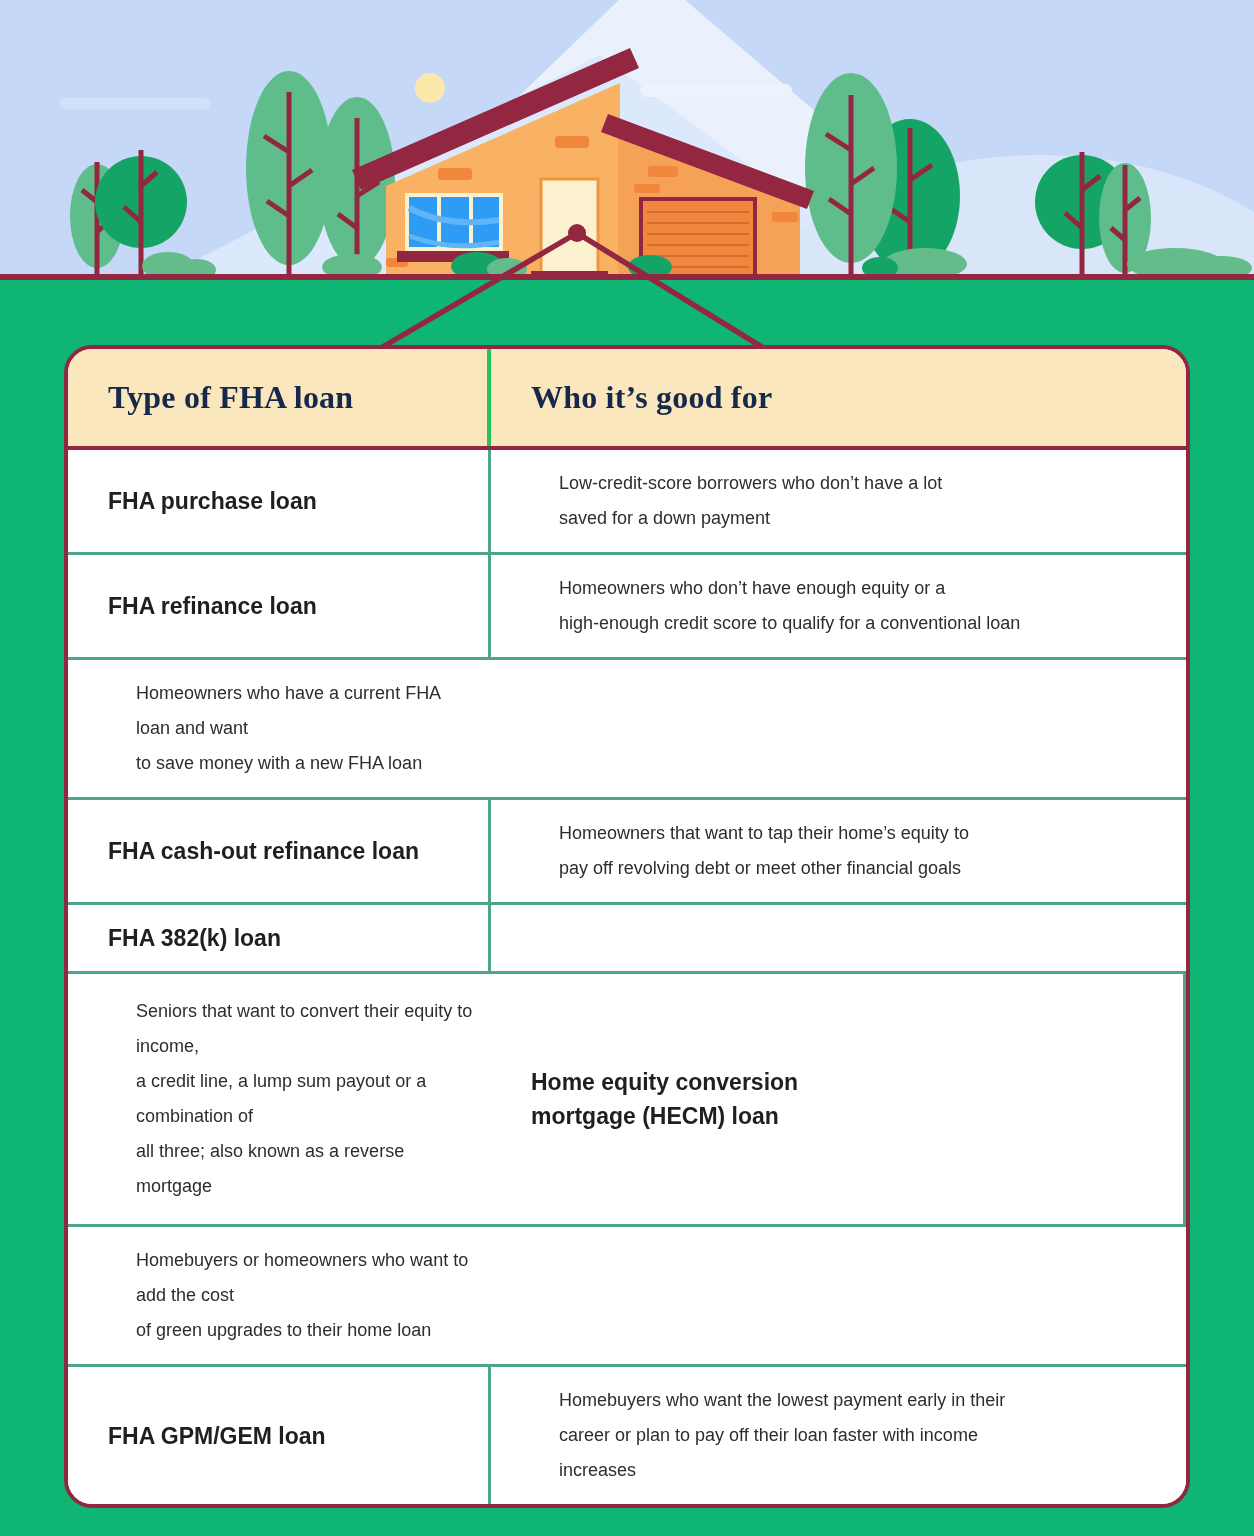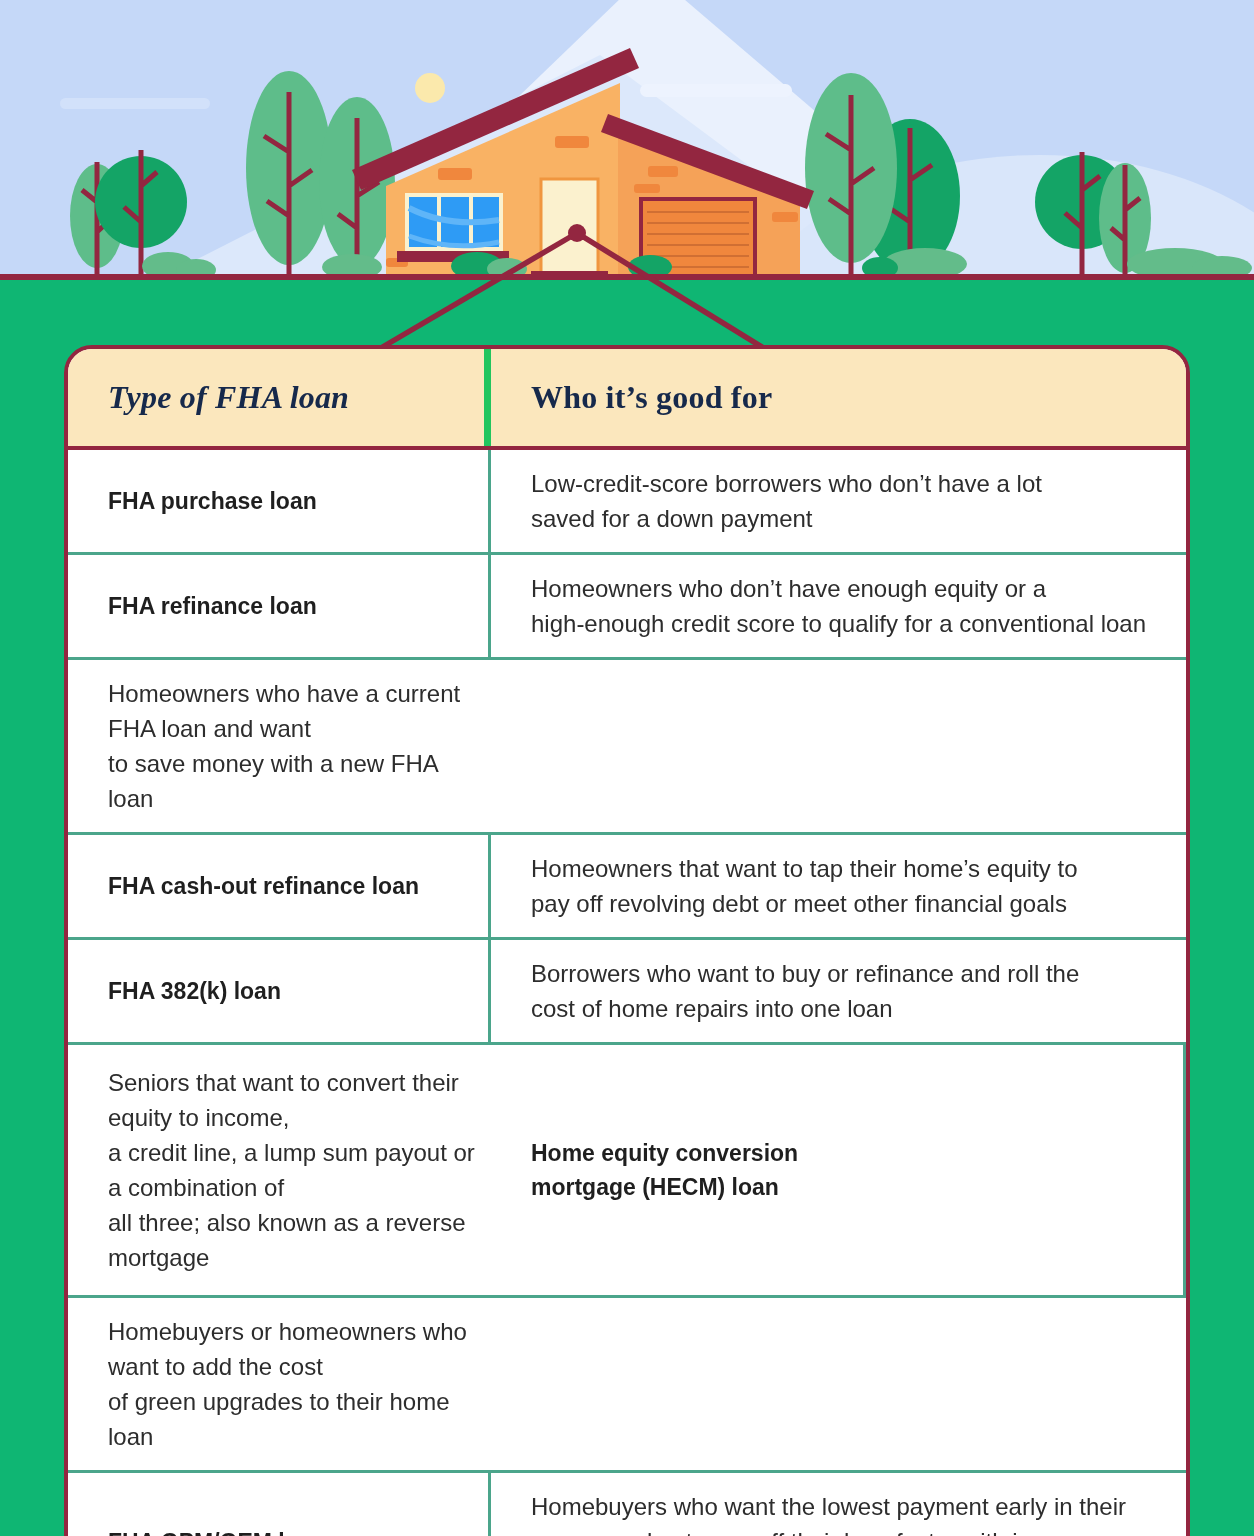--- a/index.html
+++ b/index.html
@@ -27,38 +27,38 @@
     background:#FBE7BD;
     border-bottom:4px solid #932640;
   }
   .th {
     height:97px; display:flex; align-items:center;
     box-sizing:border-box; padding-left:40px;
     font-family:"Liberation Serif", serif;
     font-weight:bold; font-size:32px; color:#16294B;
     letter-spacing:0.2px;
   }
-  .th-1 { border-right:7px solid #22c55e;font-style:italic; }
+  .th-1 { border-right:4px solid #22c55e; }
   .trow {
     display:grid; grid-template-columns:423px 1fr;
     background:#ffffff;
   }
   .trow + .trow { border-top:3px solid #4BA58B; }
   .cell {
     box-sizing:border-box;
     display:flex; align-items:center;
     padding:16px 14px 16px 40px;
     white-space:pre-line;
   }
   .cell-type {
     font-weight:bold; font-size:23px; line-height:34px; color:#1F1F1F;
     border-right:3px solid #4BA58B;
   }
   .cell-desc {
-    font-size:24px; line-height:35px; color:#2D2D2D;
+    font-size:18px; line-height:35px; color:#2D2D2D;margin-left:28px;
   }
   .trow-tall .cell { padding-top:20px; padding-bottom:20px; }
 
   
   .footer {
     position:absolute; top:1412px; left:0; width:100%;
     display:flex; justify-content:center;
     z-index:1;
   }
   .logo {
@@ -219,22 +219,20 @@
     <div class="cell cell-desc">Homeowners who have a current FHA loan and want
 to save money with a new FHA loan</div>
   </div>
   <div class="trow">
     <div class="cell cell-type">FHA cash-out refinance loan</div>
     <div class="cell cell-desc">Homeowners that want to tap their home’s equity to
 pay off revolving debt or meet other financial goals</div>
   </div>
   <div class="trow">
     <div class="cell cell-type">FHA 382(k) loan</div>
-    <div class="cell cell-desc">Borrowers who want to buy or refinance and roll the
-cost of home repairs into one loan</div>
   </div>
   <div class="trow trow-tall">
     <div class="cell cell-desc">Seniors that want to convert their equity to income,
 a credit line, a lump sum payout or a combination of
 all three; also known as a reverse mortgage</div>
     <div class="cell cell-type">Home equity conversion
 mortgage (HECM) loan</div>
   </div>
   <div class="trow">
     <div class="cell cell-desc">Homebuyers or homeowners who want to add the cost

